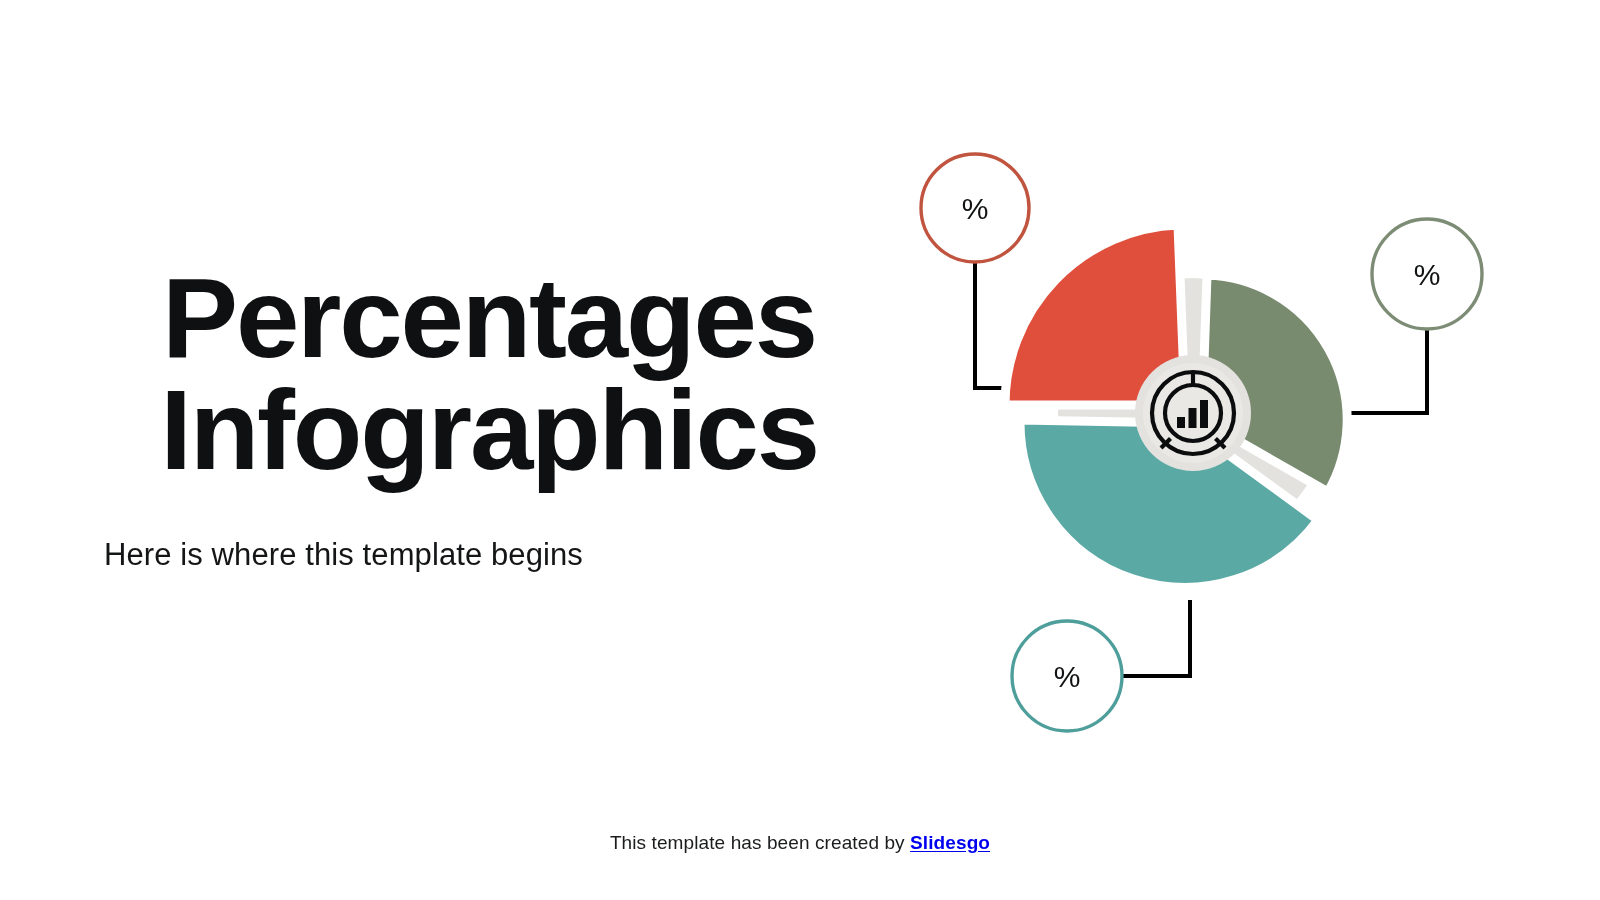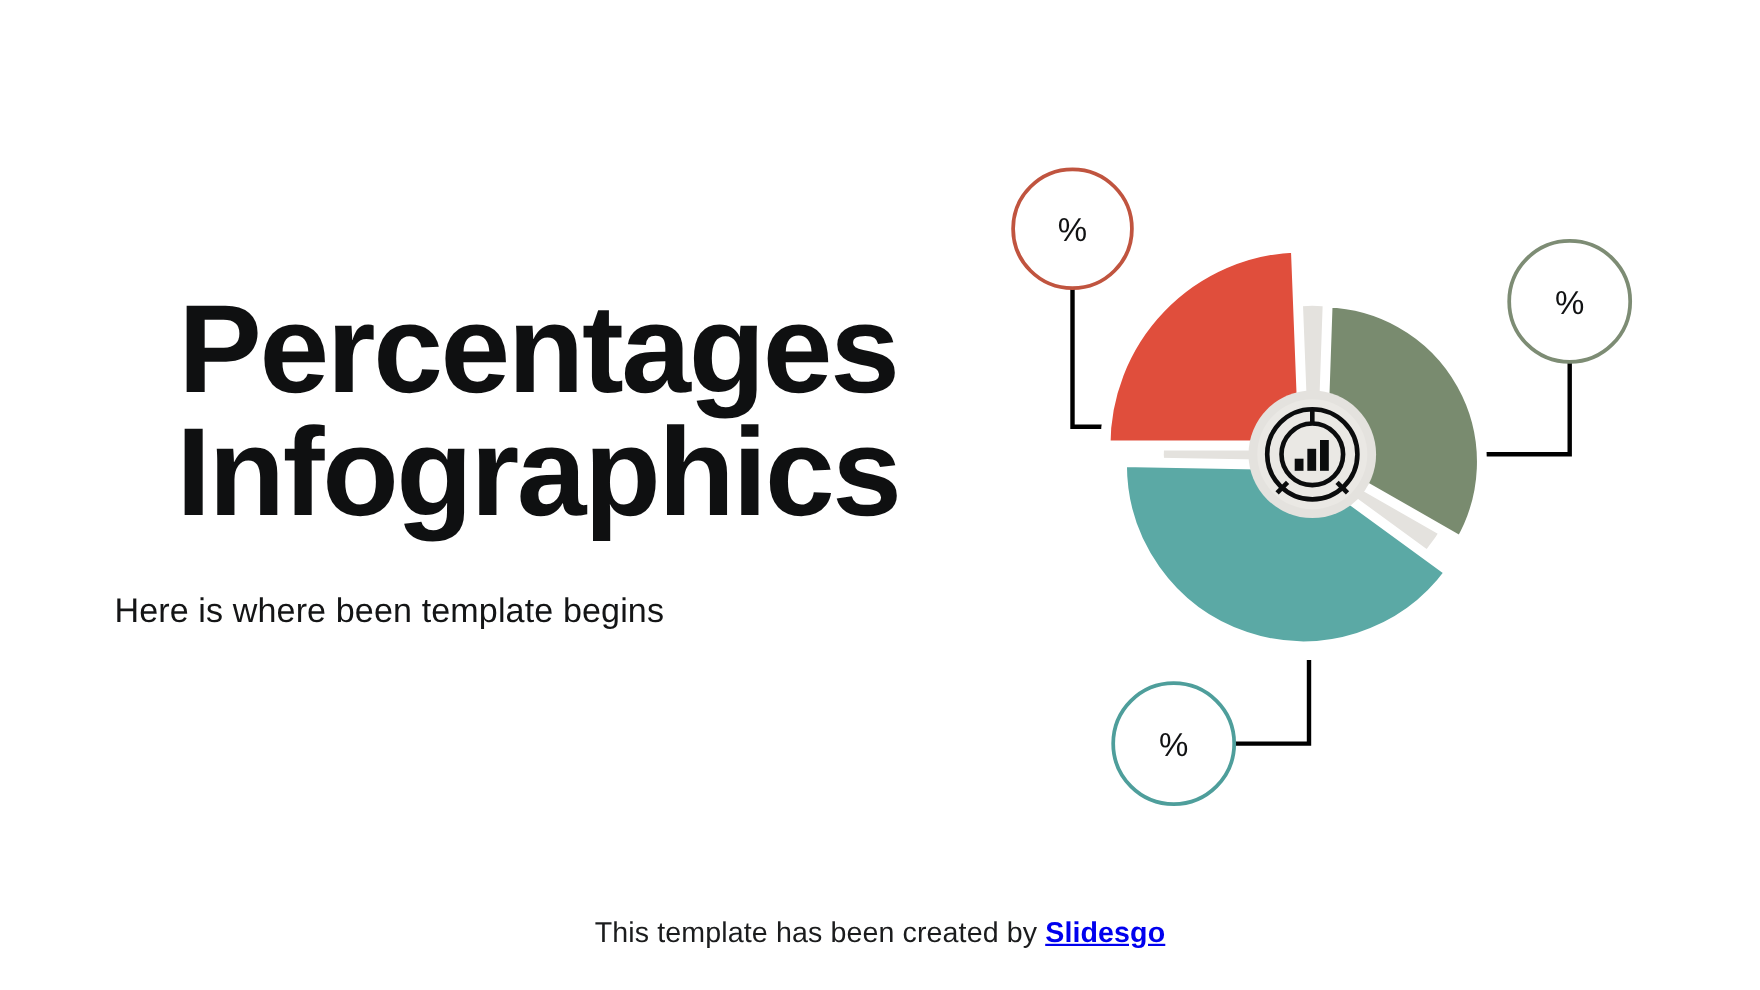--- a/index.html
+++ b/index.html
@@ -45,21 +45,21 @@
     color:#141516;
   }
 
   
   .footer {
     position:absolute;
     left:0;
     top:832px;
     width:1600px;
     text-align:center;
-    font-size:26px;
+    font-size:19px;
     color:#1b1c1d;
     letter-spacing:0.1px;
   }
   .footer .brand {
     font-weight:700;
     text-decoration:underline;
     text-underline-offset:2px;
   }
 
   
@@ -80,21 +80,21 @@
   }
 </style>
 </head>
 <body>
 
 <div id="slide">
 
   <div class="text-col">
     <h1 class="slide-title">Percentages
 Infographics</h1>
-    <p class="slide-subtitle">Here is where been template begins</p>
+    <p class="slide-subtitle">Here is where this template begins</p>
   </div>
 
   <div class="infographic">
     <svg width="660" height="640" viewBox="0 0 660 640" xmlns="http://www.w3.org/2000/svg">
 
       <g fill="none" stroke="#000000" stroke-width="4">
 
         <path d="M 95 142 L 95 268 L 165 268"></path>
 
         <path d="M 440 293 L 547 293 L 547 210"></path>

